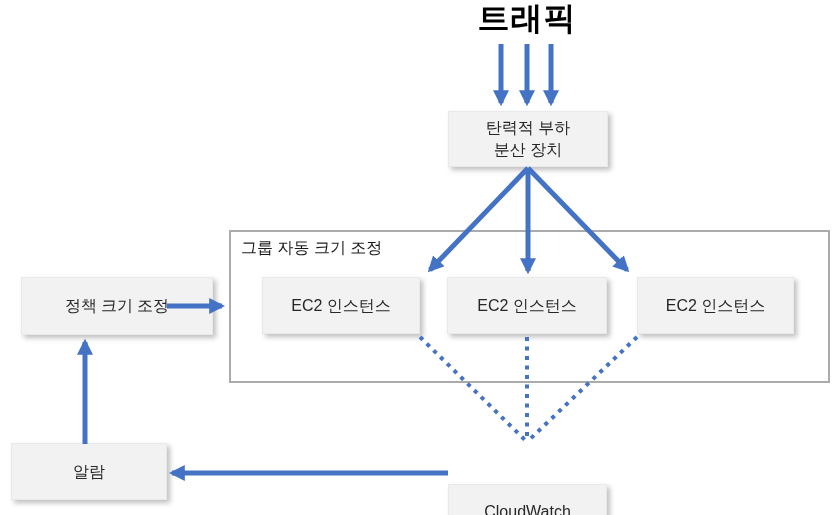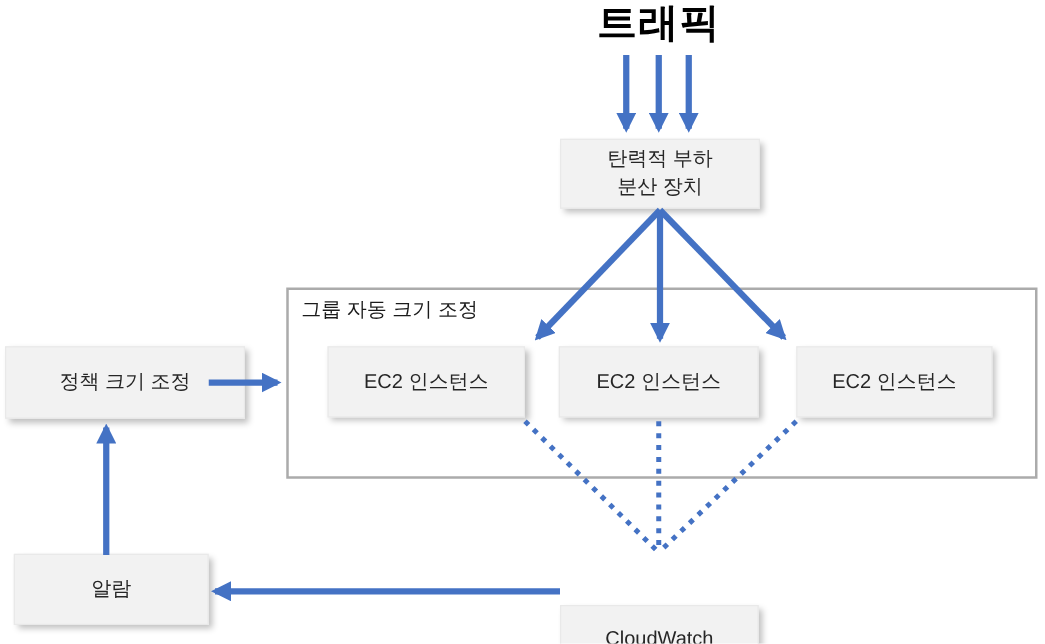--- a/index.html
+++ b/index.html
@@ -49,21 +49,21 @@
     text-align:center;
     font-size:16px;color:var(--node-text);
     line-height:1.35;
     word-break:keep-all;
     z-index:2;
   }
   .lb{left:448px;top:111px;width:160px;height:56px;padding:0 24px;}
   .ec2-1{left:262px;top:277px;width:158px;height:57px;}
   .ec2-2{left:447px;top:277px;width:160px;height:57px;}
   .ec2-3{left:637px;top:277px;width:157px;height:57px;}
-  .policy{left:4px;top:277px;width:192px;height:58px;}
+  .policy{left:21px;top:277px;width:192px;height:58px;font-family:Liberation Serif, serif;}
   .alarm{left:11px;top:443px;width:156px;height:57px;}
   .cloudwatch{left:448px;top:445px;width:159px;height:56px;margin-top:39px;}
   svg.wires{
     position:absolute;left:0;top:0;width:836px;height:515px;
     z-index:3;pointer-events:none;
   }
   svg.wires line{stroke:var(--accent);}
   .solid{stroke-width:5;}
   .dotted{stroke-width:4;stroke-dasharray:4 5.5;stroke-linecap:butt;}
   .head{fill:var(--accent);}

